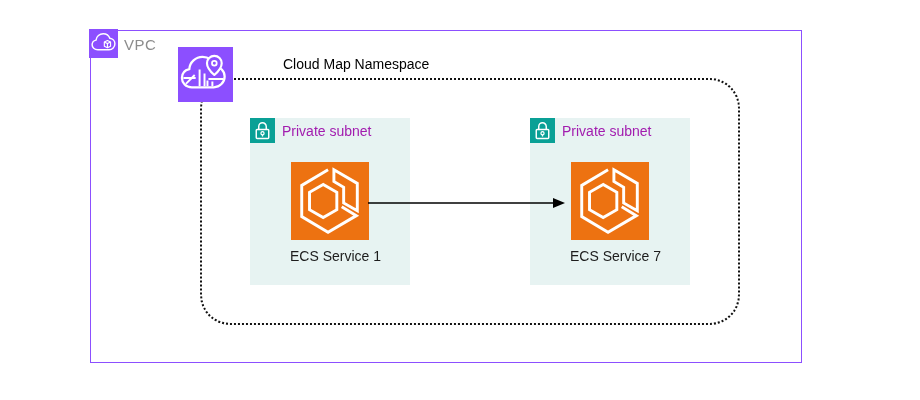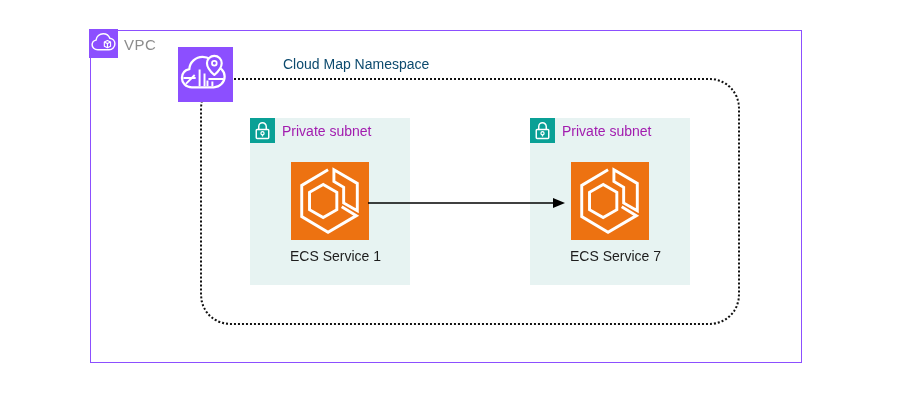--- a/index.html
+++ b/index.html
@@ -7,21 +7,21 @@
   #canvas { position: relative; width: 920px; height: 400px; background: #ffffff; overflow: hidden; }
 
   
   .vpc-box { position: absolute; left: 90px; top: 30px; width: 712px; height: 333px; border: 1px solid #8C4FFF; background: transparent; }
   .vpc-icon { position: absolute; left: 89px; top: 29px; width: 29px; height: 29px; background: #8C4FFF; display: flex; align-items: center; justify-content: center; }
   .vpc-label { position: absolute; left: 124px; top: 36px; font-size: 15px; color: #8C8C8C; letter-spacing: .5px; }
 
   
   .ns-box { position: absolute; left: 200px; top: 78px; width: 540px; height: 247px; border: 2px dotted #111111; border-radius: 30px; }
   .ns-icon { position: absolute; left: 178px; top: 47px; width: 55px; height: 55px; background: #8C4FFF; display: flex; align-items: center; justify-content: center; }
-  .ns-label { position: absolute; left: 283px; top: 56px; font-size: 14px; color: #0c4a6e; }
+  .ns-label { position: absolute; left: 283px; top: 56px; font-size: 14px; color: #000000; }
 
   
   .subnet { position: absolute; top: 118px; width: 160px; height: 167px; background: #E7F3F2; }
   .subnet-1 { left: 250px; }
   .subnet-2 { left: 530px; }
   .lock-icon { position: absolute; left: 0; top: 0; width: 25px; height: 25px; background: #0AA096; display: flex; align-items: center; justify-content: center; }
   .subnet-label { position: absolute; left: 32px; top: 5px; font-size: 14px; color: #a21caf; white-space: nowrap; }
 
   
   .ecs-node { position: absolute; top: 44px; left: 40px; width: 80px; text-align: center; }

